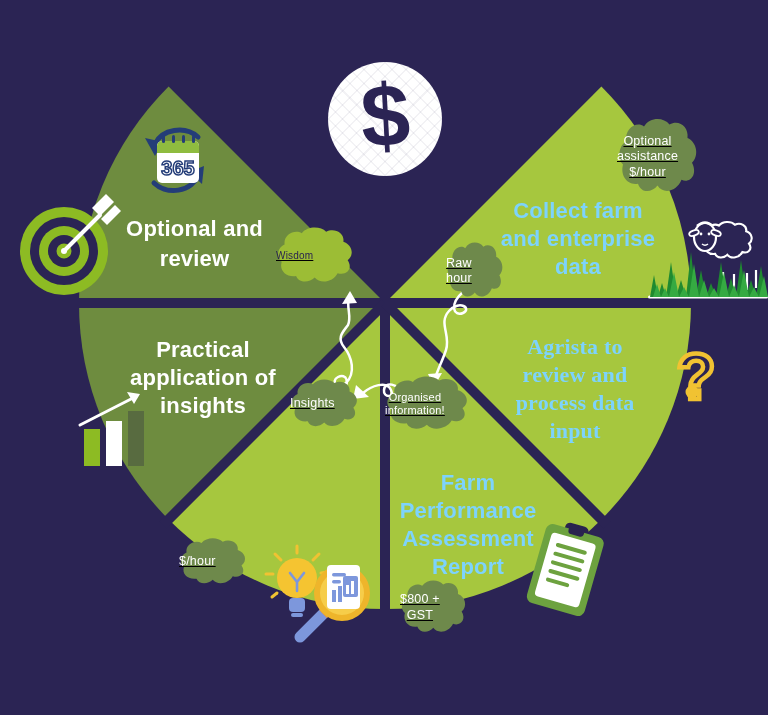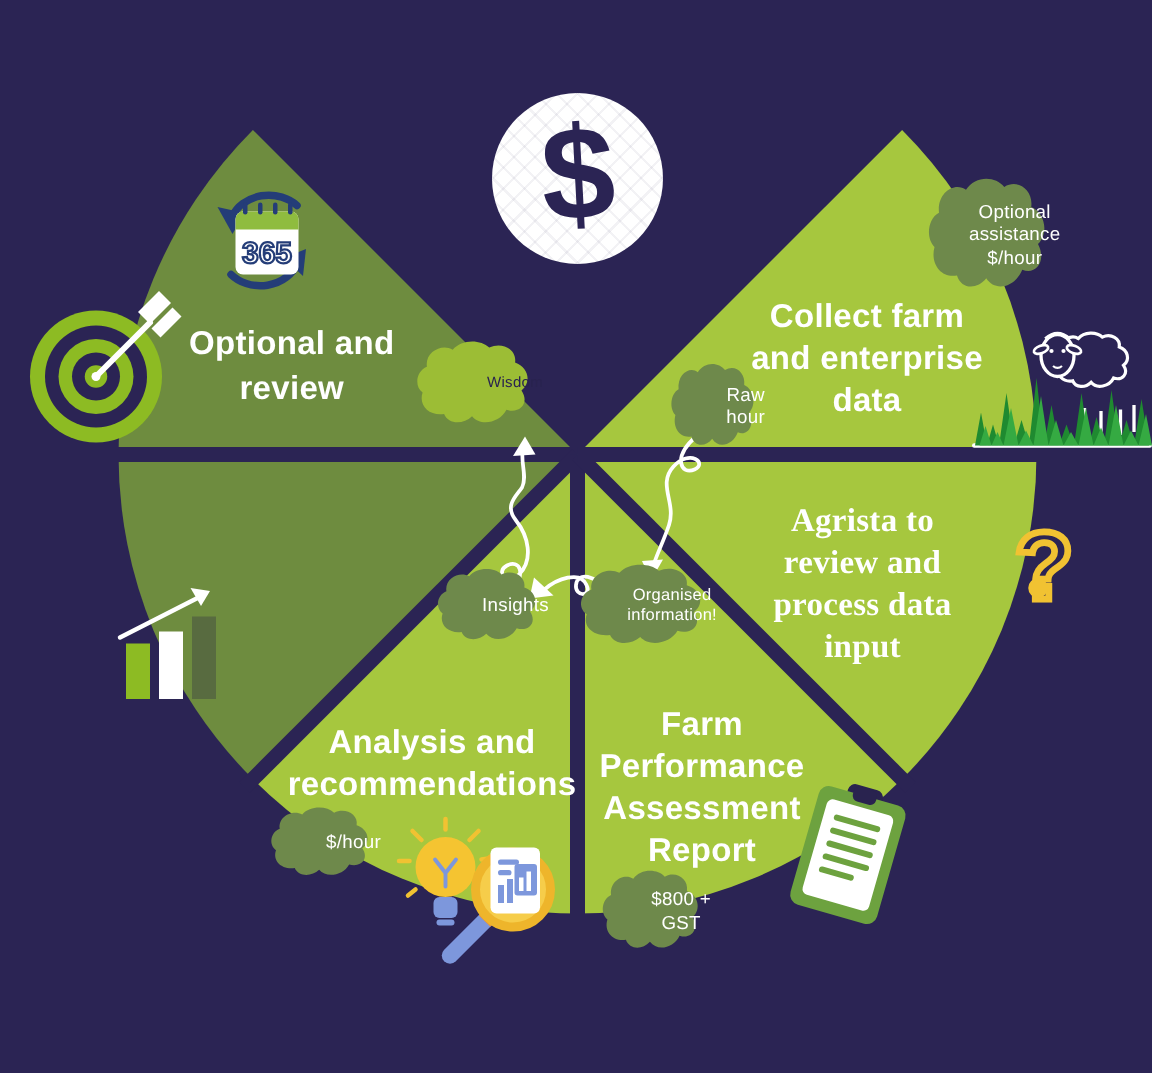--- a/index.html
+++ b/index.html
@@ -8,36 +8,36 @@
     background:#2b2454;
     font-family:"Liberation Sans", sans-serif;
   }
   .layer{position:absolute;inset:0;width:768px;height:715px;}
   
   .slice-label{
     position:absolute;font-weight:700;text-align:center;white-space:pre-line;
     letter-spacing:.2px;font-size:22px;line-height:28px;
   }
   .slice-label.light{color:#ffffff;}
-  .slice-label.dark{color:#ffffff;}
+  .slice-label.dark{color:#7dd3fc;}
   
   .coin{
     position:absolute;left:328px;top:62px;width:114px;height:114px;border-radius:50%;
     background:
       repeating-linear-gradient(45deg, rgba(43,36,84,.06) 0 1.5px, transparent 1.5px 10px),
       repeating-linear-gradient(-45deg, rgba(43,36,84,.06) 0 1.5px, transparent 1.5px 10px),
       #ffffff;
     display:flex;align-items:center;justify-content:center;
   }
   .coin-symbol{
     font-size:88px;font-weight:700;color:#2b2454;line-height:1;
     transform:rotate(-3deg);padding-bottom:6px;
   }
   
-  .cloud{position:absolute;display:flex;align-items:center;justify-content:flex-end;text-align:center;}
+  .cloud{position:absolute;display:flex;align-items:center;justify-content:flex-start;text-align:center;text-decoration:underline;}
   .cloud svg{position:absolute;inset:0;width:100%;height:100%;}
   .cloud-label{
     position:relative;white-space:pre-line;font-size:12.5px;line-height:1.22;
     font-weight:500;color:#ffffff;letter-spacing:.2px;
   }
   .cloud-label.dark{color:#29234f;font-size:10px;}
 </style>
 </head>
 <body>
 
@@ -181,22 +181,23 @@
 
   <div class="slice-label light" style="left:102px;top:214px;width:185px;line-height:30px;">Optional and
 review</div>
   <div class="slice-label dark" style="left:488px;top:197px;width:180px;">Collect farm
 and enterprise
 data</div>
   <div class="slice-label dark" style="left:489px;top:333px;width:172px;font-family:Liberation Serif, serif;">Agrista to
 review and
 process data
 input</div>
-  <div class="slice-label dark" style="left:163px;top:481px;width:250px;">Analysis and
-recommendations</div>
+  <div class="slice-label light" style="left:108px;top:336px;width:190px;">Practical
+application of
+insights</div>
   <div class="slice-label dark" style="left:386px;top:441px;width:164px;margin-top:28px;">Farm
 Performance
 Assessment
 Report</div>
 
   <div class="cloud" style="left:276px;top:226px;width:86px;height:60px;">
     <svg viewBox="0 0 120 84" preserveAspectRatio="none">
         <path fill="#9cbd35" d="M28,70 C14,72 4,62 8,50 C0,44 2,30 12,26 C10,12 26,4 36,10 C44,0 62,0 70,8 C82,2 96,10 94,22 C106,26 110,40 100,48 C108,60 98,70 86,66 C80,78 62,82 54,72 C46,80 32,80 28,70 Z"></path>
       </svg>
     <span class="cloud-label dark">Wisdom</span>

